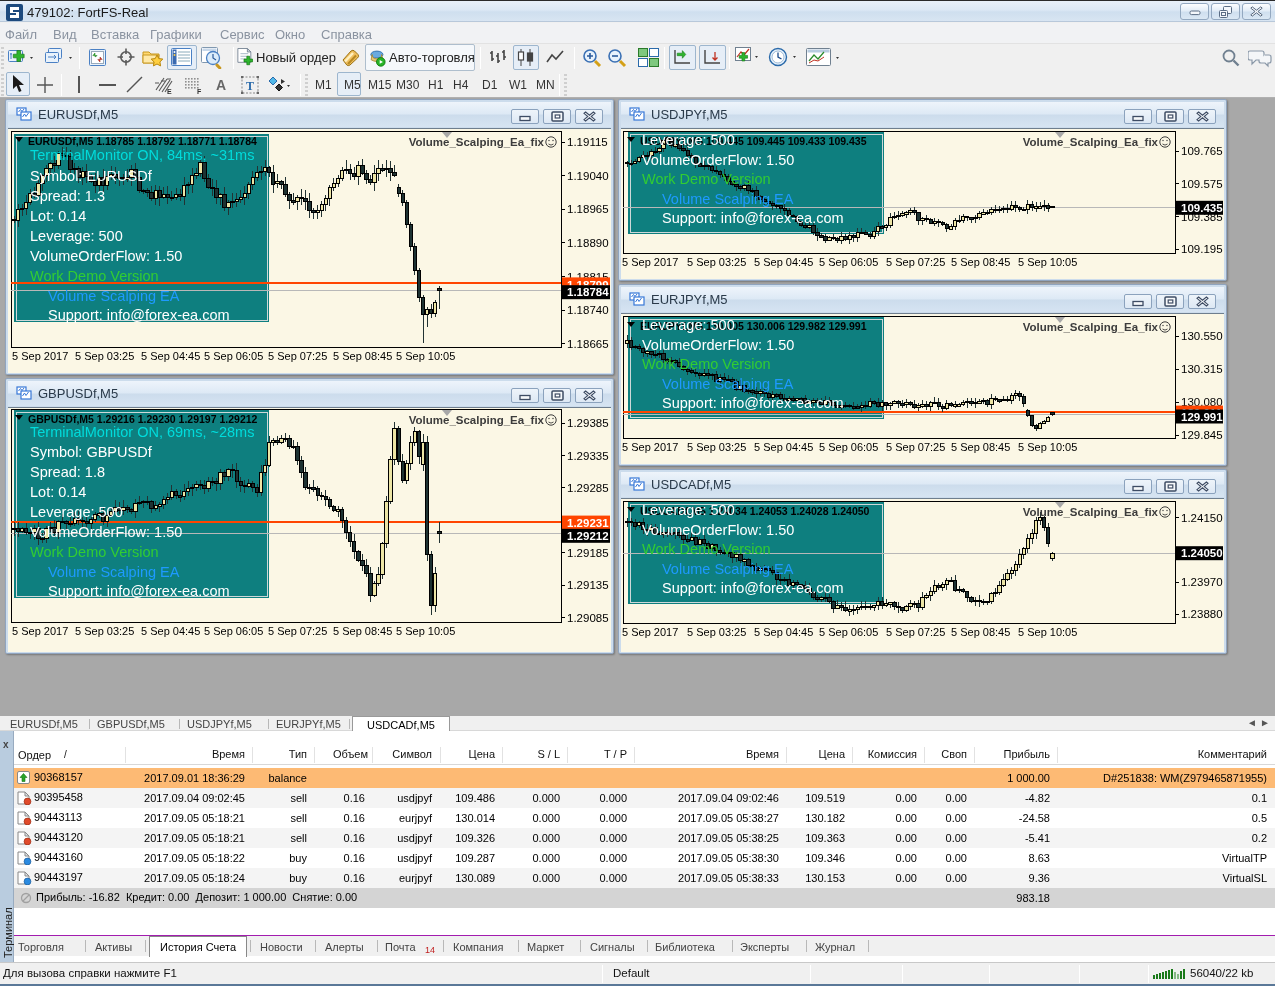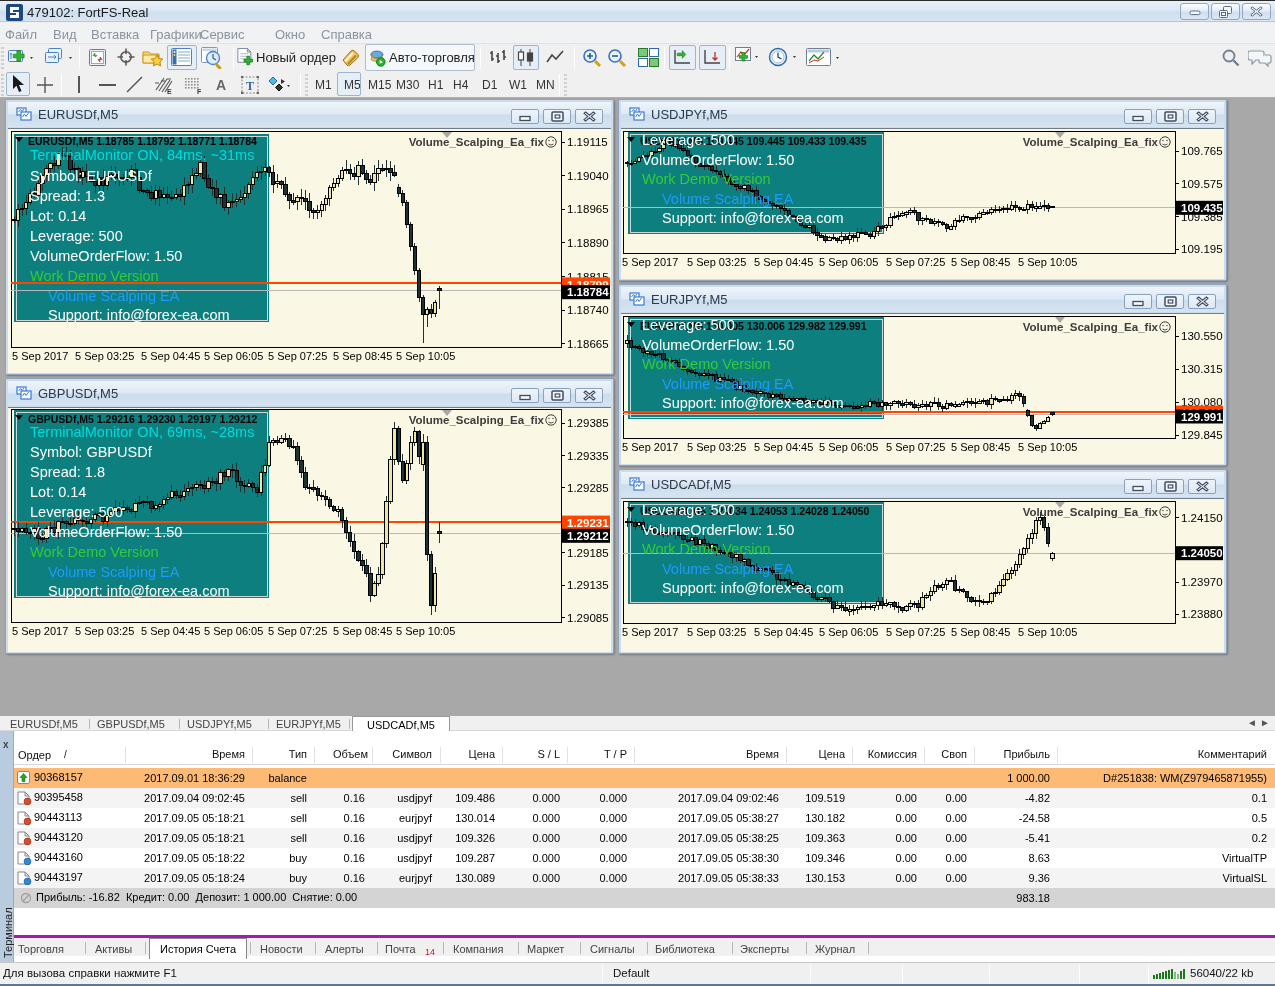--- a/index.html
+++ b/index.html
@@ -33,21 +33,21 @@
 #tstrip{position:absolute;left:0;top:15px;width:14px;height:231px;background:#b9ccdf;border-right:1px solid #98abc0}
 #tclose{position:absolute;left:3px;top:8px;font-size:10px;font-weight:bold;color:#444}
 #tlabel{position:absolute;left:2px;top:227px;font-size:11px;color:#222;transform:rotate(-90deg);transform-origin:0 0;white-space:nowrap}
 #ctabs{position:absolute;left:0;top:0;width:1275px;height:15px;background:#f0f0f0;border-bottom:1px solid #d8d8d8;font-size:11px;color:#444}
 .ctab{position:absolute;top:2px}
 #ctab-active{position:absolute;left:352px;top:0px;width:98px;height:15px;background:#fff;border:1px solid #999;border-bottom:none;text-align:center;padding-top:2px;color:#000}
 #thead{position:absolute;left:14px;top:29px;width:1261px;height:20px;background:#fff;border-bottom:1px solid #d8d8d8;font-size:11px;color:#111}
 .cr{position:absolute;top:3px;text-align:right}
 .trow{position:absolute;left:14px;width:1261px;height:20px;font-size:11px;color:#000}
 .trow .cr{top:4px}
-#btabs{position:absolute;left:14px;top:219px;width:1261px;height:21px;background:#f0f0f0;font-size:11px;color:#444;border-top:3px solid #a21caf}
+#btabs{position:absolute;left:14px;top:219px;width:1261px;height:21px;background:#f0f0f0;font-size:11px;color:#444;border-top:1px solid #a21caf}
 .btab{position:absolute;top:5px}
 #btab-active{position:absolute;left:135px;top:0px;width:98px;height:21px;background:#fff;border:1px solid #888;border-bottom:none;text-align:center;padding-top:4px;color:#000}
 #statusbar{position:absolute;left:0;top:962px;width:1275px;height:24px;background:#f0f0f0;border-top:1px solid #c8c8c8;font-size:11.5px;color:#111}
 #statusbar:after{content:"";position:absolute;left:0;bottom:0;width:1275px;height:2px;background:#5a7898}
 </style></head><body>
 <div id="titlebar">
 <svg width="17" height="17" viewBox="0 0 17 17" style="position:absolute;left:6px;top:3px">
 <rect x="0" y="0" width="17" height="17" rx="2" fill="#1d4a7e"></rect>
 <path d="M4 3 h9 v3 h-6 v2 h6 v6 h-9 v-3 h6 v-2 h-6 z" fill="#fff"></path>
 </svg>
@@ -70,21 +70,21 @@
           <path d="M2.2 0.8 L6.5 4.2 L10.8 0.8 L12.2 2.2 L7.9 5.5 L12.2 8.8 L10.8 10.2 L6.5 6.8 L2.2 10.2 L0.8 8.8 L5.1 5.5 L0.8 2.2 Z" fill="#f4f7fb" stroke="#4a5a70" stroke-width="0.9"></path>
         </svg>
       </span>
 </span>
   </div>
 <div id="menubar">
     <span style="position:absolute;left:5px;top:4px">Файл</span>
     <span style="position:absolute;left:53px;top:4px">Вид</span>
     <span style="position:absolute;left:91px;top:4px">Вставка</span>
     <span style="position:absolute;left:150px;top:4px">Графики</span>
-    <span style="position:absolute;left:200px;top:4px">Сервис</span>
+    <span style="position:absolute;left:220px;top:4px">Сервис</span>
     <span style="position:absolute;left:275px;top:4px">Окно</span>
     <span style="position:absolute;left:321px;top:4px">Справка</span>
   </div>
 <div id="tb1">
     <span style="position:absolute;left:1px;top:3px;width:3px;height:22px;background:repeating-linear-gradient(180deg,#cfcfcf 0 2px,#f0f0f0 2px 4px)"></span>
     <svg style="position:absolute;left:8px;top:4px" width="26" height="20" viewBox="0 0 26 20">
 <rect x="0.5" y="2.5" width="14" height="11" rx="1" fill="#e9f2fb" stroke="#4a80c4"></rect>
 <line x1="3" y1="5" x2="3" y2="11" stroke="#4a80c4"></line>
       <line x1="2" y1="6" x2="4" y2="6" stroke="#4a80c4"></line>
 <path d="M6 3 v13 M6 16 h13 M3 9.5 h11" stroke="none"></path>

